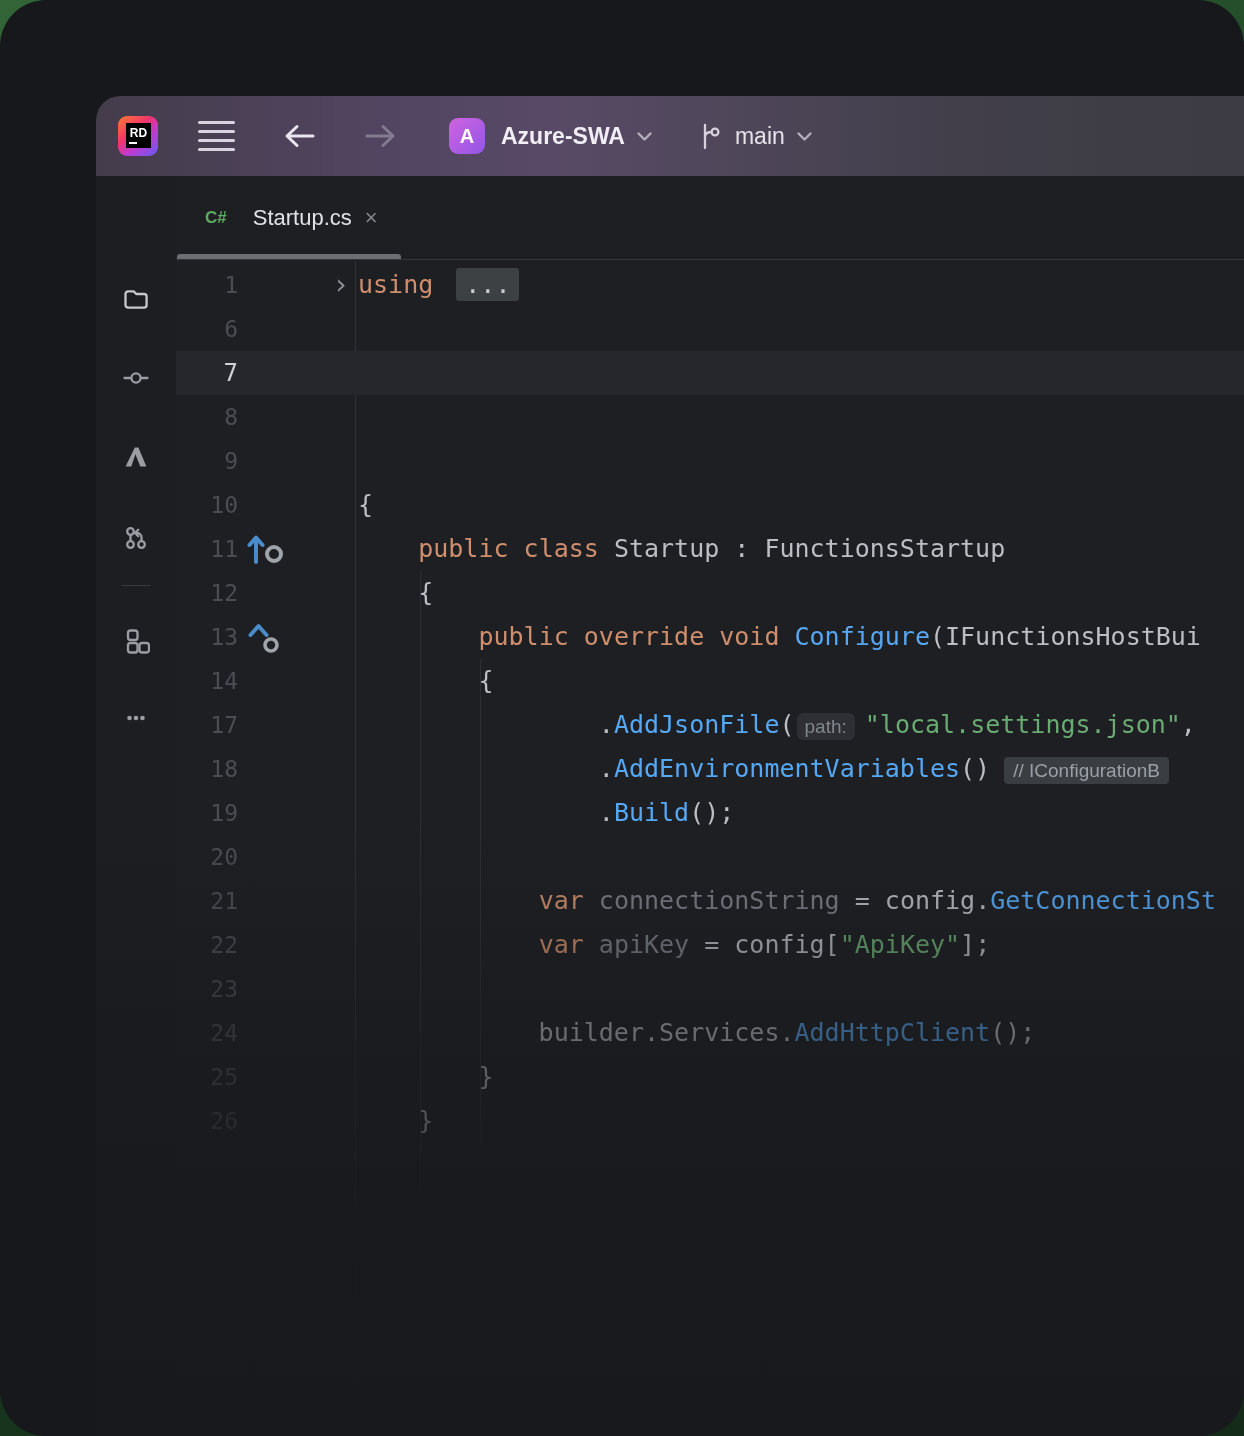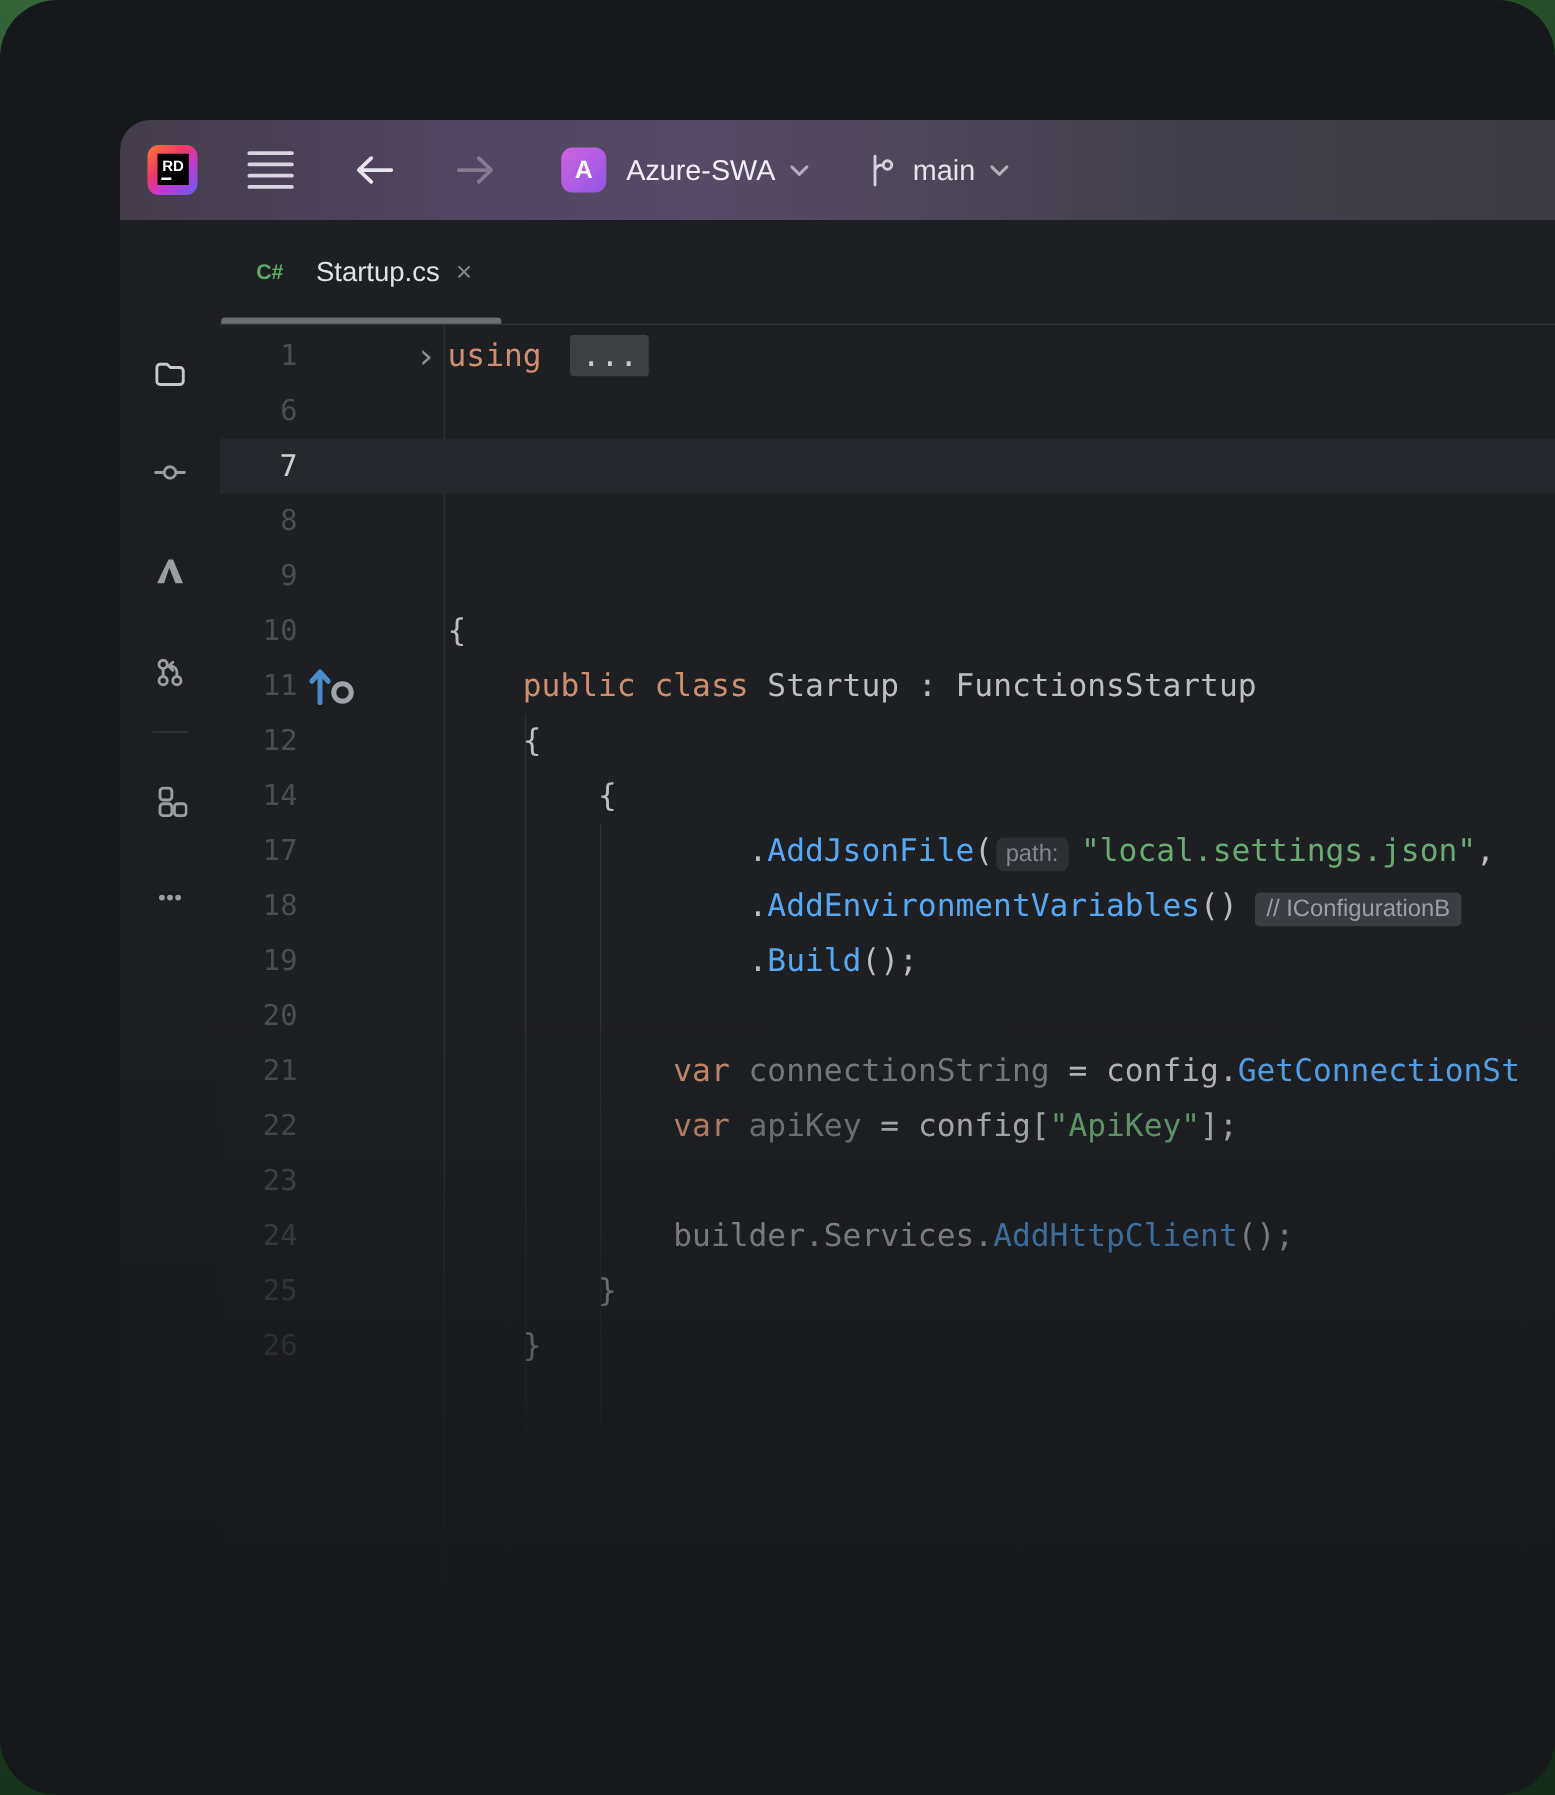--- a/index.html
+++ b/index.html
@@ -20,21 +20,21 @@
           background:linear-gradient(140deg,#ff7a2f 0%,#f0366b 38%,#c03ad1 62%,#655df0 100%); }
   .logo-inner { position:absolute; left:8px; top:7px; width:25px; height:25px; background:#000;
                 color:#fff; font-size:12px; font-weight:bold; text-align:center; line-height:20px; }
   .logo-dash { position:absolute; left:11px; bottom:12px; width:8px; height:2.5px; background:#fff; }
   .menu-btn { margin-left:40px; display:flex; flex-direction:column; gap:5.5px; cursor:pointer; }
   .menu-btn i { display:block; width:37px; height:3.5px; border-radius:2px; background:#d9d4df; }
   .nav-btn { margin-left:46px; display:flex; align-items:center; }
   .avatar { width:36px; height:36px; margin-left:50px; border-radius:9px; flex:none;
             background:linear-gradient(135deg,#cf64de 0%,#9355e8 100%);
             color:#fff; font-size:20px; font-weight:bold; display:flex; align-items:center; justify-content:center; }
-  .proj-name { margin-left:16px; font-size:23px; font-weight:400; color:#f1eef5; }
+  .proj-name { margin-left:16px; font-size:23px; font-weight:700; color:#f1eef5; }
   .chev { margin-left:11px; display:flex; }
   .vcs { margin-left:44px; display:flex; align-items:center; }
   .branch-name { margin-left:12px; font-size:23px; color:#e6e2ea; }
 
   
   .sidebar { position:absolute; left:0; top:80px; width:80px; bottom:0; background:#1d1e22; }
   .side-icon { position:absolute; left:26px; width:28px; height:28px; display:flex; align-items:center; justify-content:center; cursor:pointer; }
   .side-divider { position:absolute; left:26px; width:28px; height:1px; background:#3a3b40; }
 
   
@@ -191,20 +191,24 @@
           <div class="line"><div class="gutter-cell"><span class="ln">6</span></div><div class="code"></div></div>
           <div class="line active"><div class="gutter-cell"><span class="ln">7</span></div></div>
           <div class="line"><div class="gutter-cell"><span class="ln">8</span></div><div class="code"></div></div>
           <div class="line"><div class="gutter-cell"><span class="ln">9</span></div></div>
           <div class="line"><div class="gutter-cell"><span class="ln">10</span></div><div class="code"><span class="def">{</span></div></div>
           <div class="line"><div class="gutter-cell"><span class="ln">11</span><span class="gicon"><svg width="38" height="33" viewBox="0 0 38 33">
                   <path d="M10 30 V8 M3.5 13 L10 5.5 L16.5 13" fill="none" stroke="#4a8cc9" stroke-width="4" stroke-linecap="round" stroke-linejoin="round"></path>
                   <circle cx="28" cy="22" r="7" fill="none" stroke="#9fa4aa" stroke-width="4"></circle>
                 </svg></span></div><div class="code"><span class="def">    </span><span class="kw">public class </span><span class="def">Startup : FunctionsStartup</span></div></div>
           <div class="line"><div class="gutter-cell"><span class="ln">12</span></div><div class="code"><span class="def">    {</span></div></div>
+          <div class="line"><div class="gutter-cell"><span class="ln">13</span><span class="gicon"><svg width="36" height="34" viewBox="0 0 36 34">
+                  <path d="M4.5 15 L12.5 6 L20.5 15" fill="none" stroke="#4a8cc9" stroke-width="4" stroke-linecap="round" stroke-linejoin="round"></path>
+                  <circle cx="25" cy="25" r="6" fill="none" stroke="#9fa4aa" stroke-width="3.6"></circle>
+                </svg></span></div><div class="code"><span class="def">        </span><span class="kw">public override void </span><span class="mcall">Configure</span><span class="def">(IFunctionsHostBui</span></div></div>
           <div class="line"><div class="gutter-cell"><span class="ln">14</span></div><div class="code"><span class="def">        {</span></div></div>
           <div class="line"><div class="gutter-cell"><span class="ln">17</span></div><div class="code"><span class="def">                .</span><span class="mcall">AddJsonFile</span><span class="def">(</span><span class="hint">path:</span><span class="str">"local.settings.json"</span><span class="def">,</span></div></div>
           <div class="line"><div class="gutter-cell"><span class="ln">18</span></div><div class="code"><span class="def">                .</span><span class="mcall">AddEnvironmentVariables</span><span class="def">()</span><span class="cmt">// IConfigurationB</span></div></div>
           <div class="line"><div class="gutter-cell"><span class="ln">19</span></div><div class="code"><span class="def">                .</span><span class="mcall">Build</span><span class="def">();</span></div></div>
           <div class="line"><div class="gutter-cell"><span class="ln">20</span></div><div class="code"></div></div>
           <div class="line"><div class="gutter-cell"><span class="ln">21</span></div><div class="code"><span class="def">            </span><span class="kw">var </span><span class="unused">connectionString</span><span class="def"> = config.</span><span class="mcall">GetConnectionSt</span></div></div>
           <div class="line"><div class="gutter-cell"><span class="ln">22</span></div><div class="code"><span class="def">            </span><span class="kw">var </span><span class="unused">apiKey</span><span class="def"> = config[</span><span class="str">"ApiKey"</span><span class="def">];</span></div></div>
           <div class="line"><div class="gutter-cell"><span class="ln">23</span></div><div class="code"></div></div>
           <div class="line"><div class="gutter-cell"><span class="ln">24</span></div><div class="code"><span class="def">            builder.Services.</span><span class="mcall">AddHttpClient</span><span class="def">();</span></div></div>
           <div class="line"><div class="gutter-cell"><span class="ln">25</span></div><div class="code"><span class="def">        }</span></div></div>

